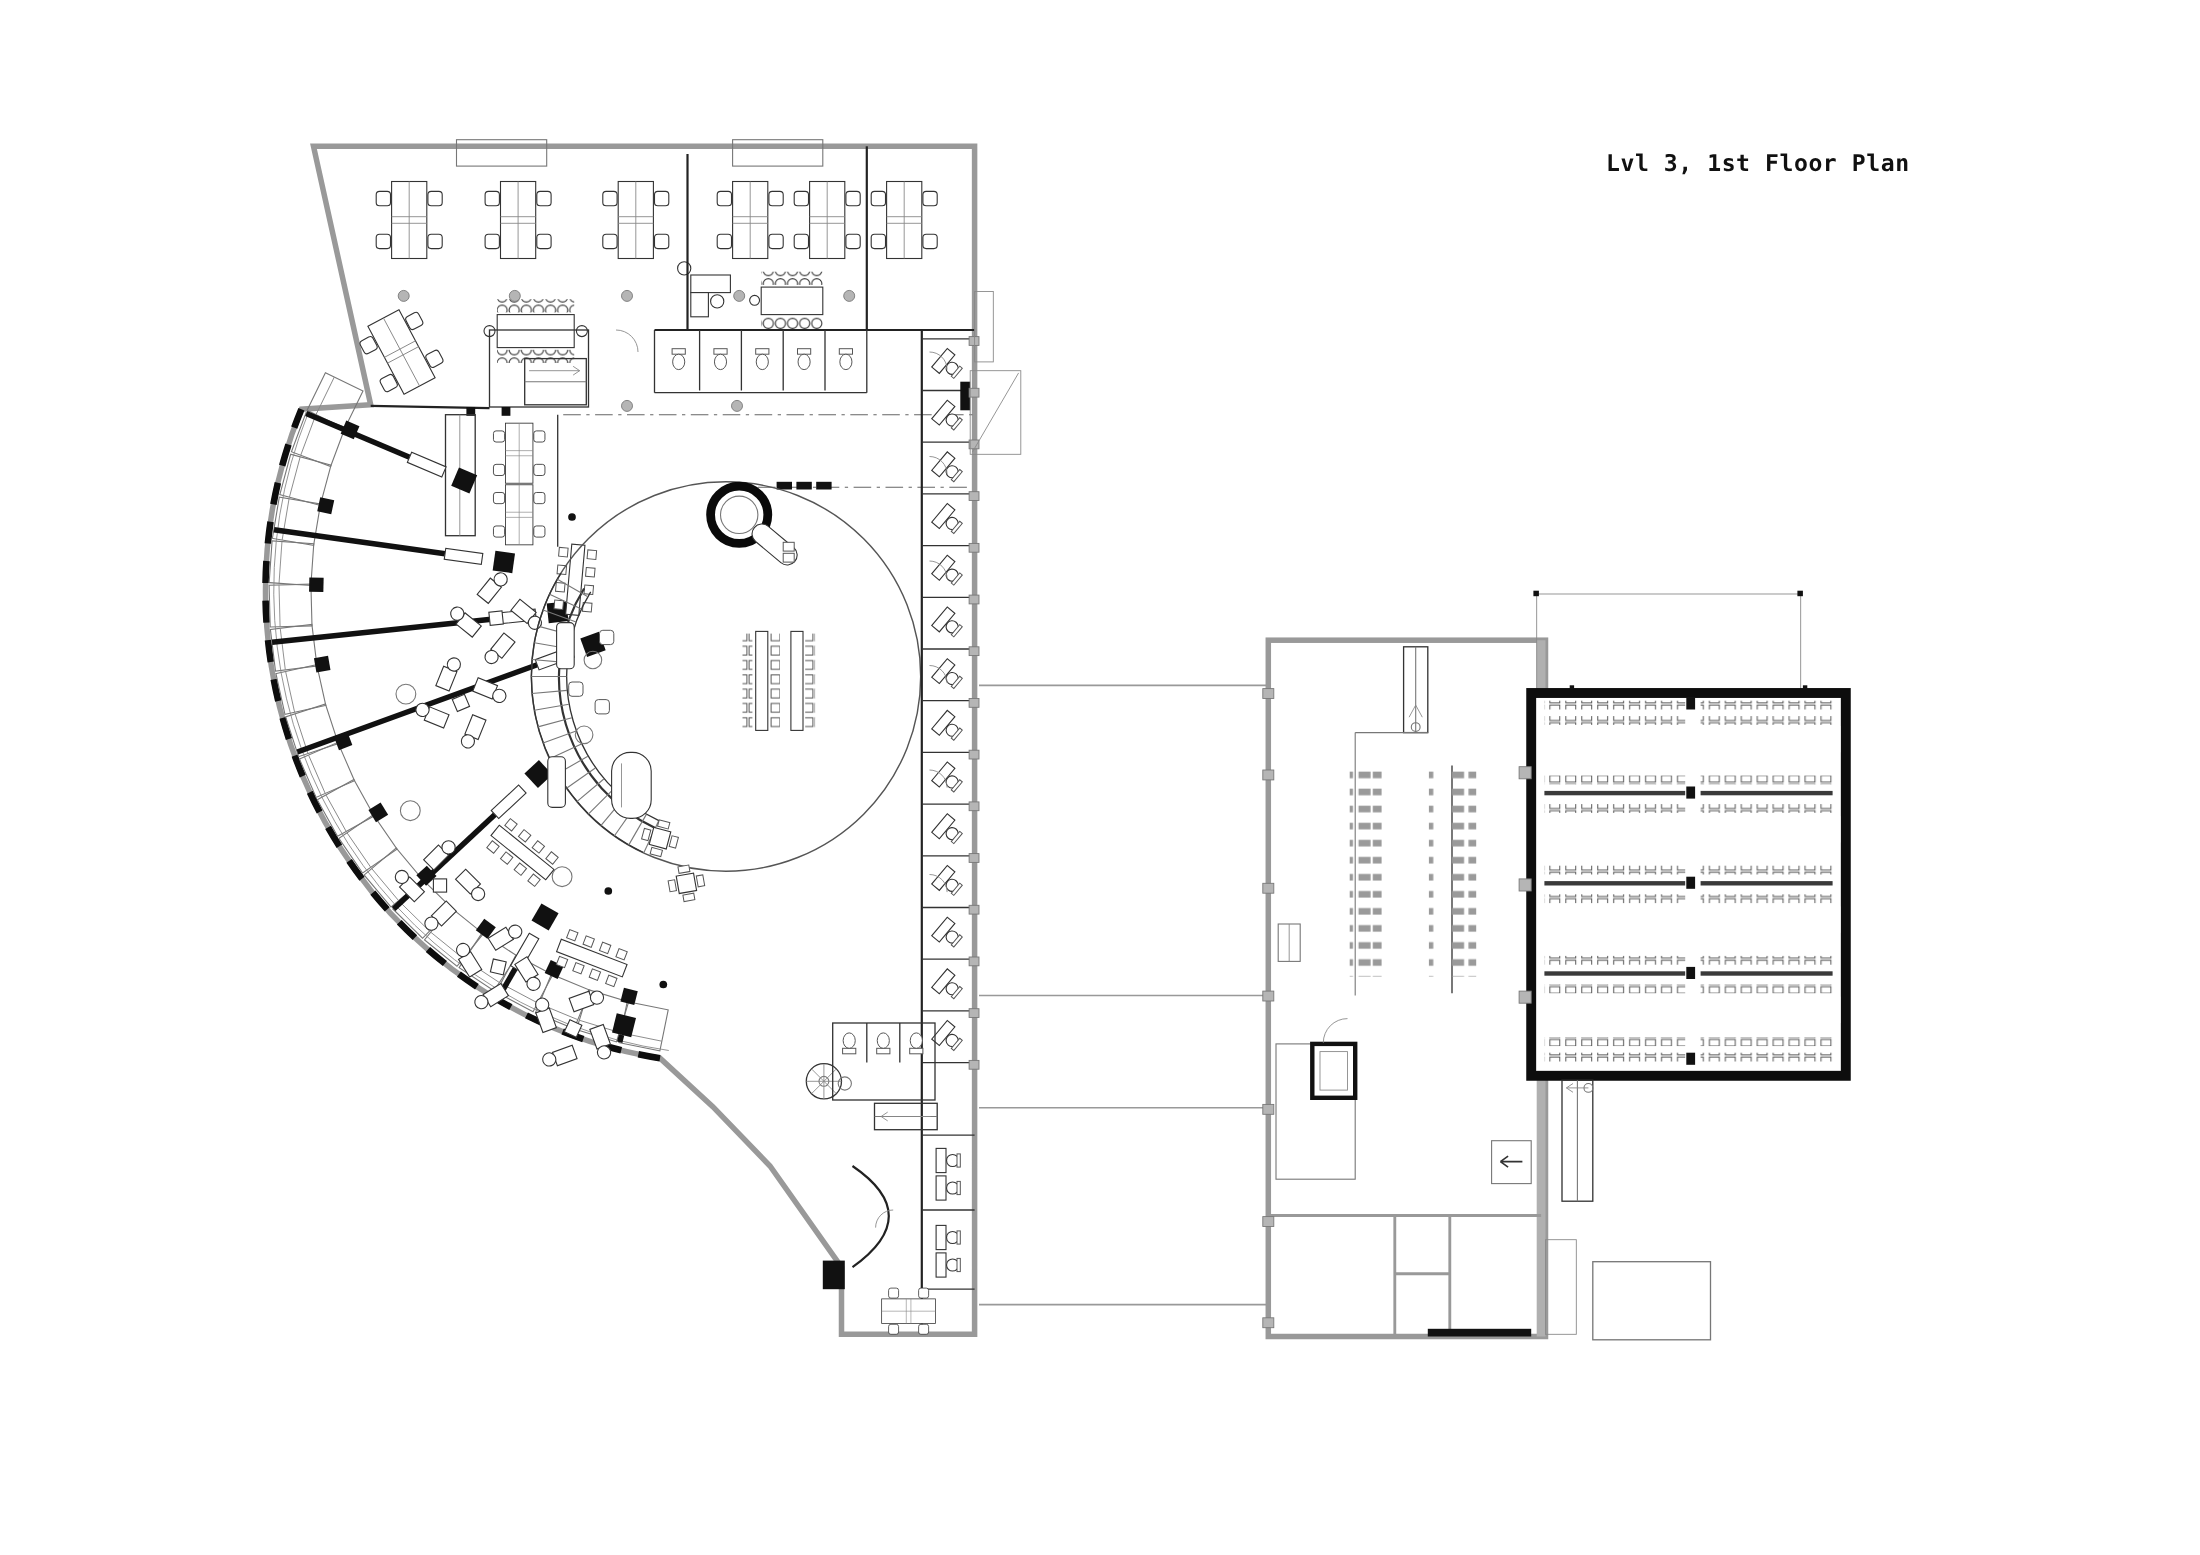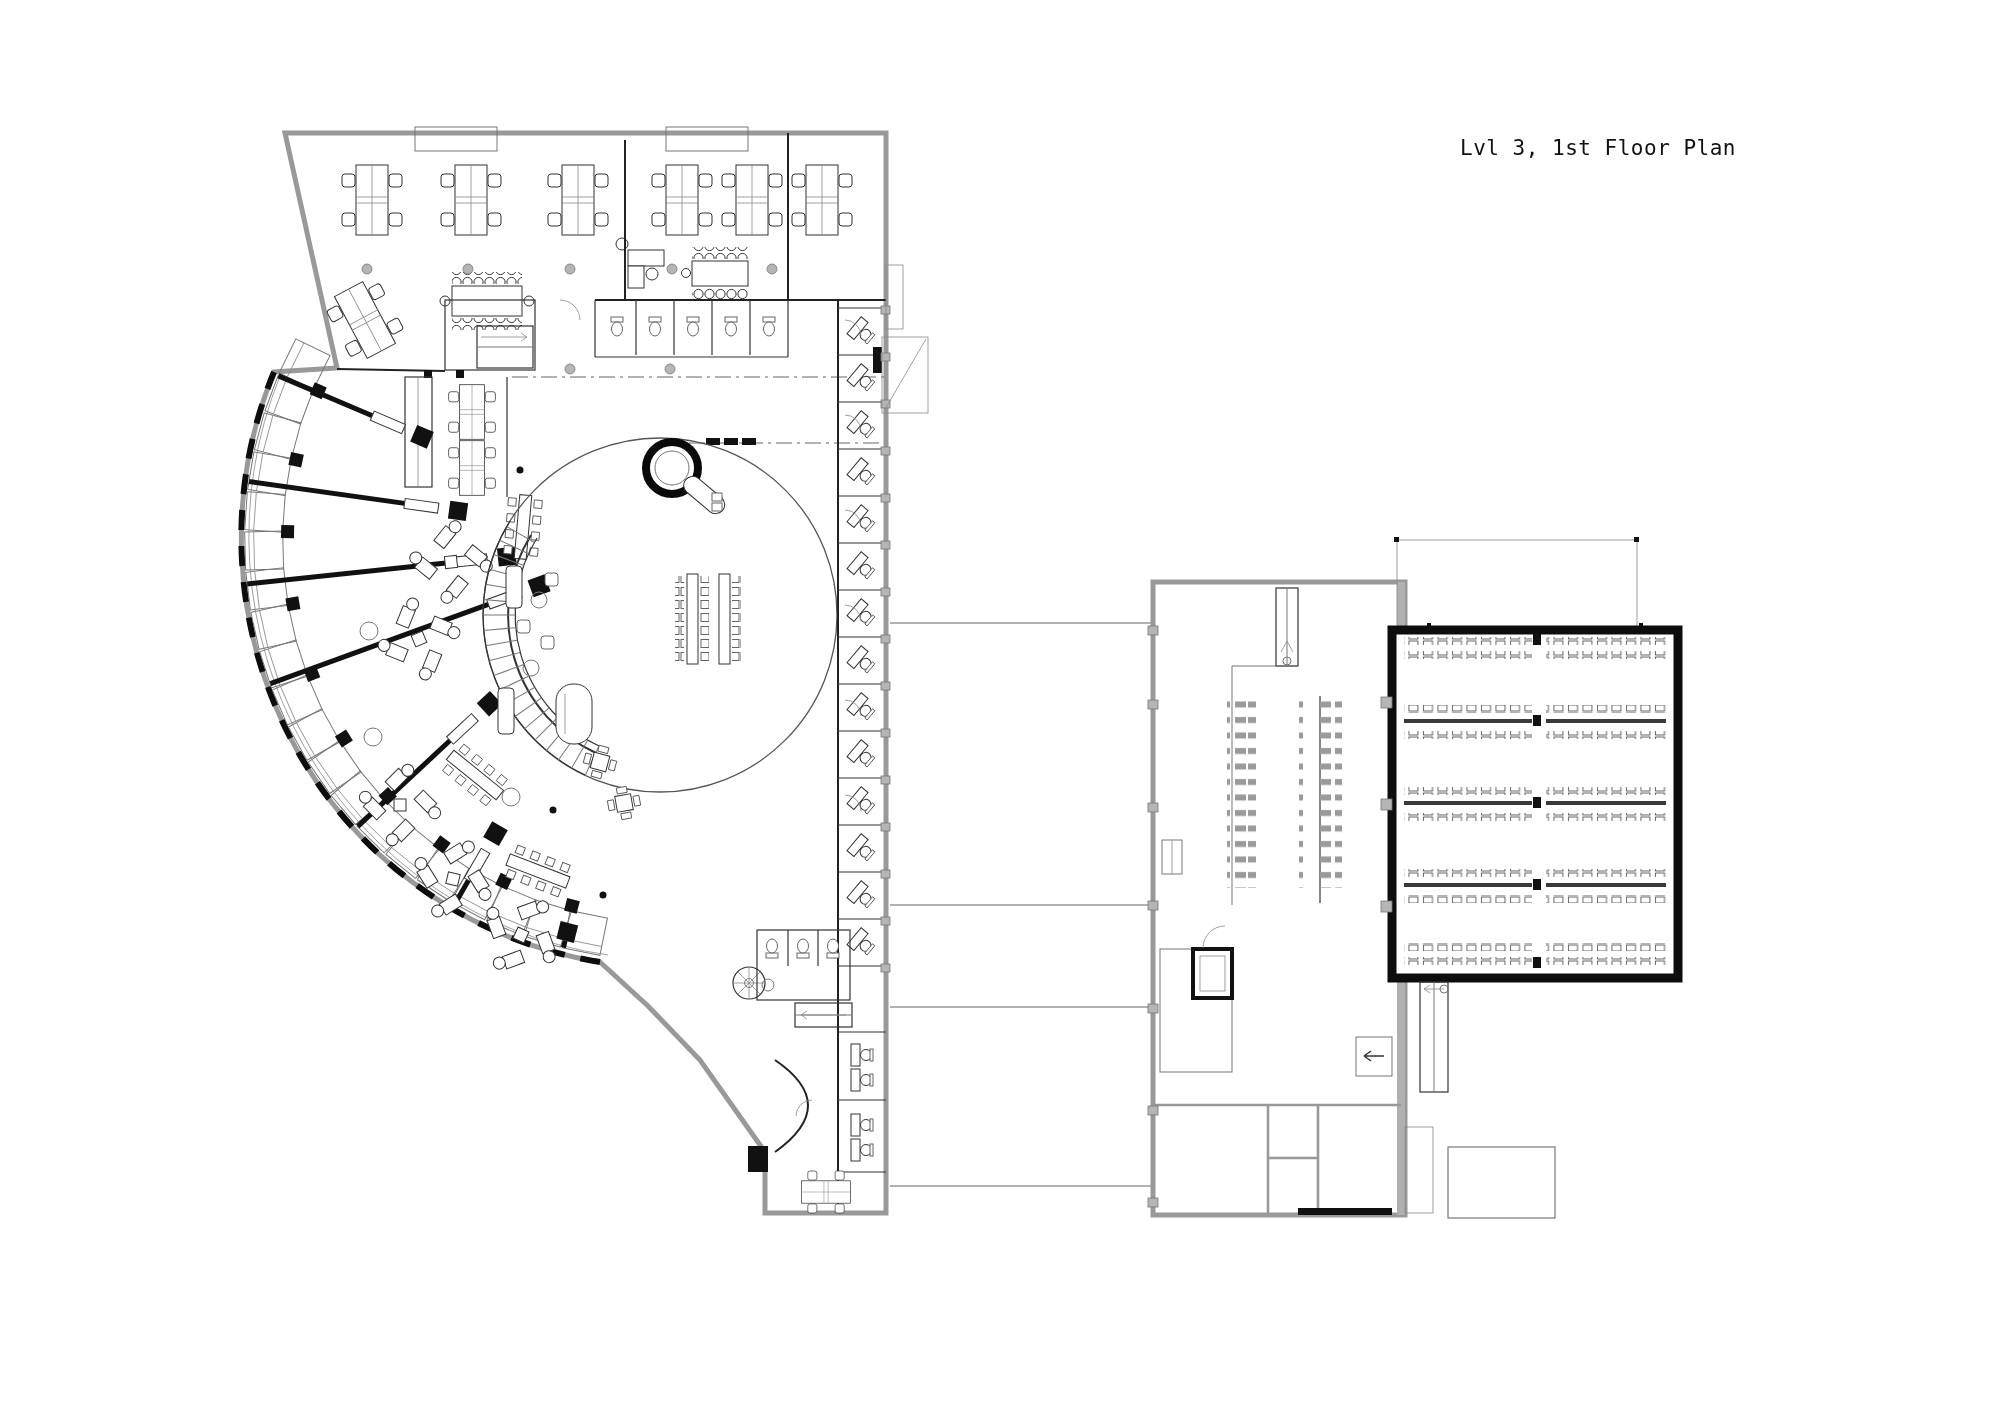--- a/index.html
+++ b/index.html
@@ -1,20 +1,20 @@
 <!DOCTYPE html>
 <html style="--bg: #ffffff; --ink: #111111; --wall: #999999; --lgray: #b5b5b5; --dgray: #666666; --cgray: #9a9a9a;"><head>
 <meta charset="utf-8">
 <style>
   :root{
     --bg:#ffffff; --ink:#111111; --wall:#999999; --lgray:#b5b5b5;
     --dgray:#666666; --cgray:#9a9a9a;
   }
   html,body{margin:0;padding:0;background:var(--bg);}
-  .canvas{position:relative;width:2000px;height:1414px;background:var(--bg);overflow:hidden;}
+  .canvas{position:relative;width:2000px;height:1414px;background:var(--bg);overflow:hidden;font-weight:bold;}
   svg{display:block;}
   .title{font-family:"DejaVu Sans Mono","Liberation Mono",monospace;font-size:21px;fill:var(--ink);letter-spacing:.5px;}
   
   .wall{stroke:var(--wall);stroke-width:5;fill:#ffffff;}
   .wall2{stroke:var(--wall);stroke-width:2.6;fill:none;}
   .ln{stroke:#333333;stroke-width:1.2;fill:none;}
   .ln2{stroke:#222222;stroke-width:2;fill:none;}
   .thin{stroke:#777777;stroke-width:1;fill:none;}
   .thin8{stroke:#888888;stroke-width:.8;fill:none;}
   .blk{fill:var(--ink);stroke:none;}

